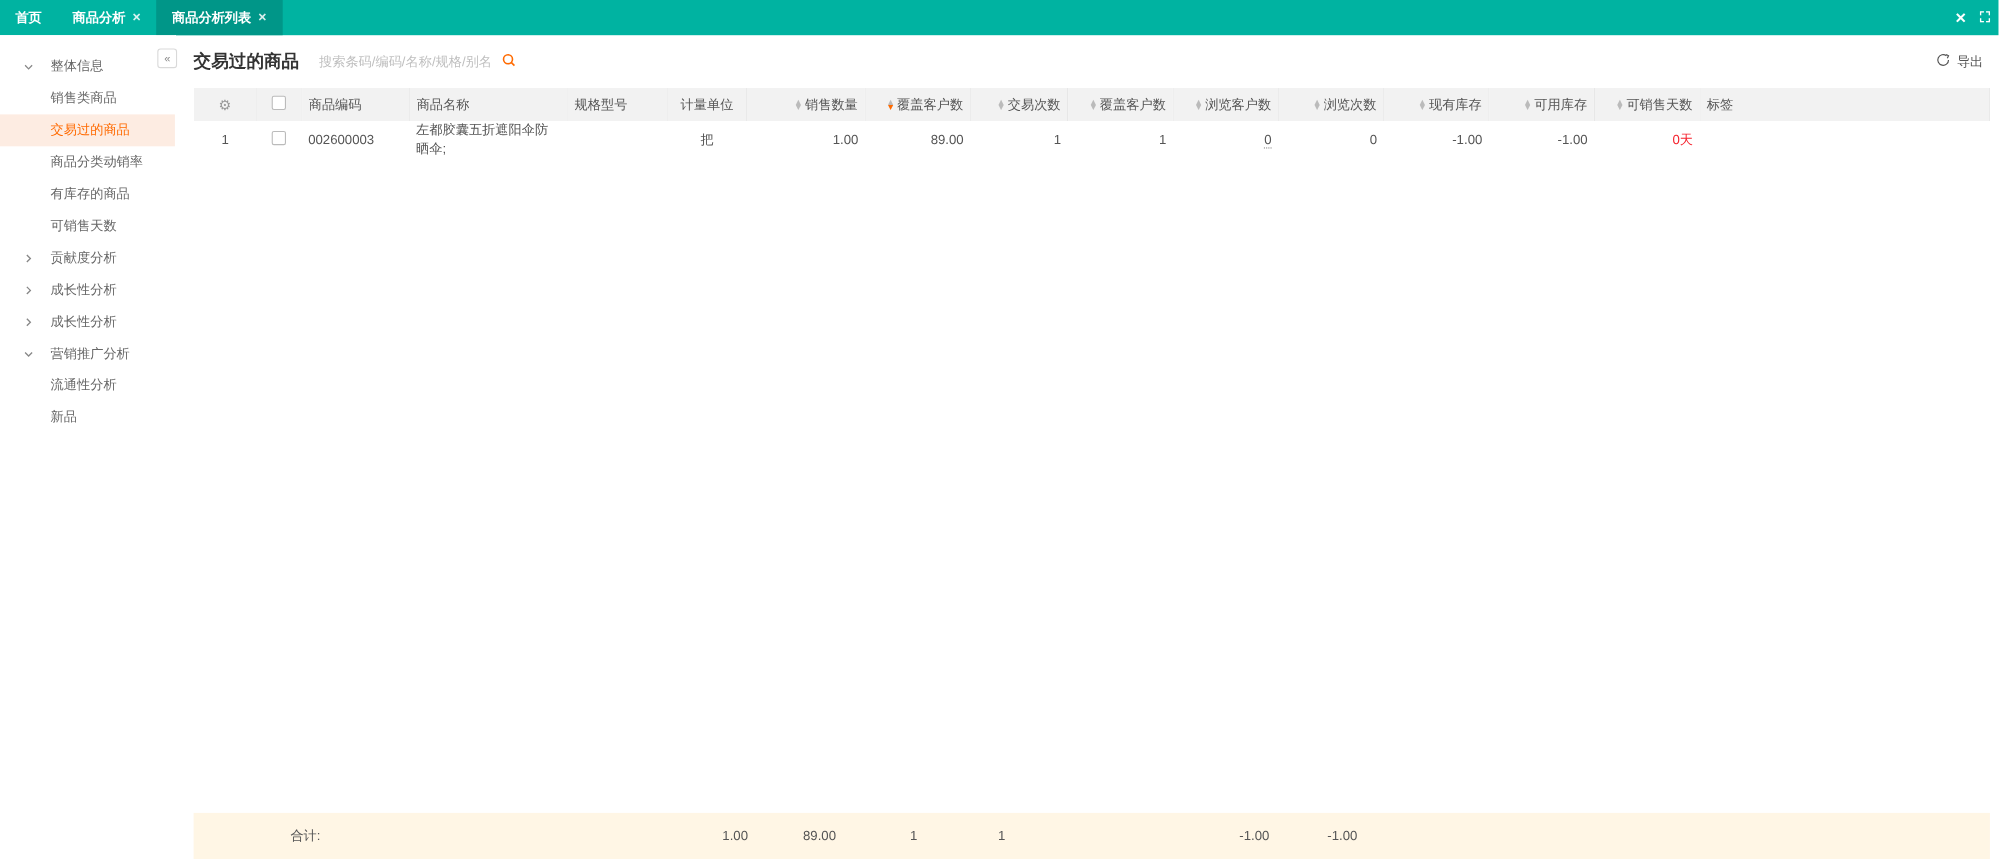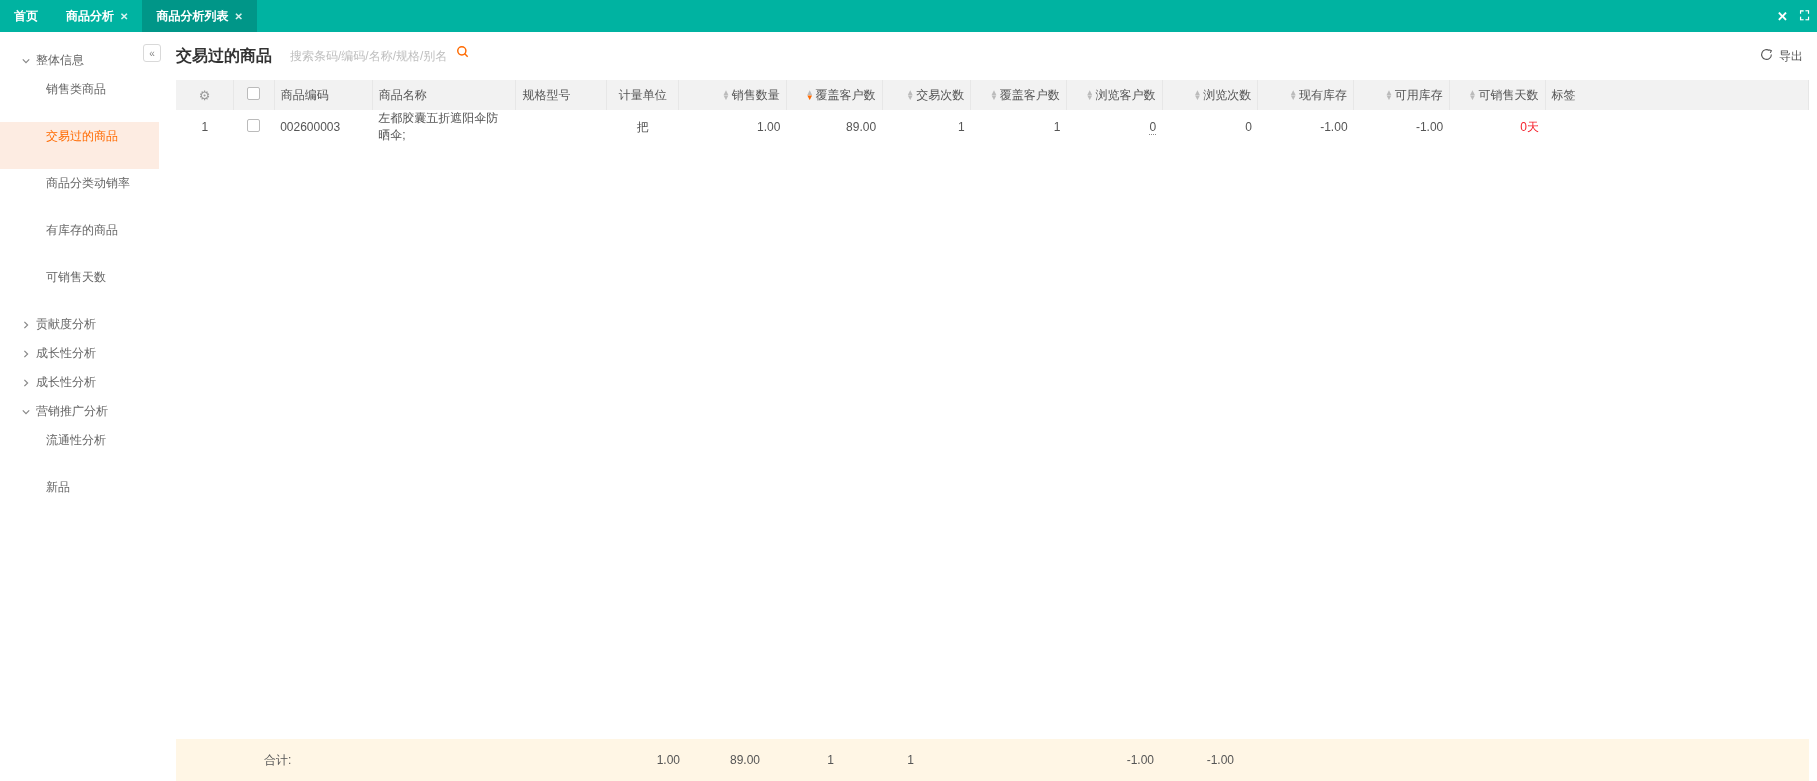--- a/index.html
+++ b/index.html
@@ -71,27 +71,27 @@
     font-size: 10px;
     cursor: pointer;
     z-index: 2;
   }
   .nav-group > .nav-head {
     display: flex;
     align-items: center;
     padding: 6px 12px 6px 20px;
     color: #666;
     cursor: pointer;
-    gap: 6px;
+    gap: 16px;
   }
   .nav-head.root { padding-left: 22px; position: relative; }
   .chev-svg { width:8px; height:8px; flex-shrink:0; }
   .nav-children { }
   .nav-item {
-    padding: 6px 10px 24px 46px;
+    padding: 6px 10px 6px 46px;
     color: #666;
     cursor: pointer;
   }
   .nav-item.active {
     background: #fdece2;
     color: #ff6a00;
   }
 
   .content {
     flex: 1;
@@ -107,21 +107,21 @@
     padding: 0 14px 0 8px;
     gap: 12px;
   }
   .page-title {
     font-size: 16px;
     font-weight: 600;
     color: #333;
   }
   .search-wrap {
     display: flex;
-    align-items: flex-start;
+    align-items: center;
     gap: 6px;
     margin-left: 6px;
   }
   .search-input {
     border: none;
     outline: none;
     font-size: 12px;
     color: #999;
     width: 160px;
     padding: 4px 0;

